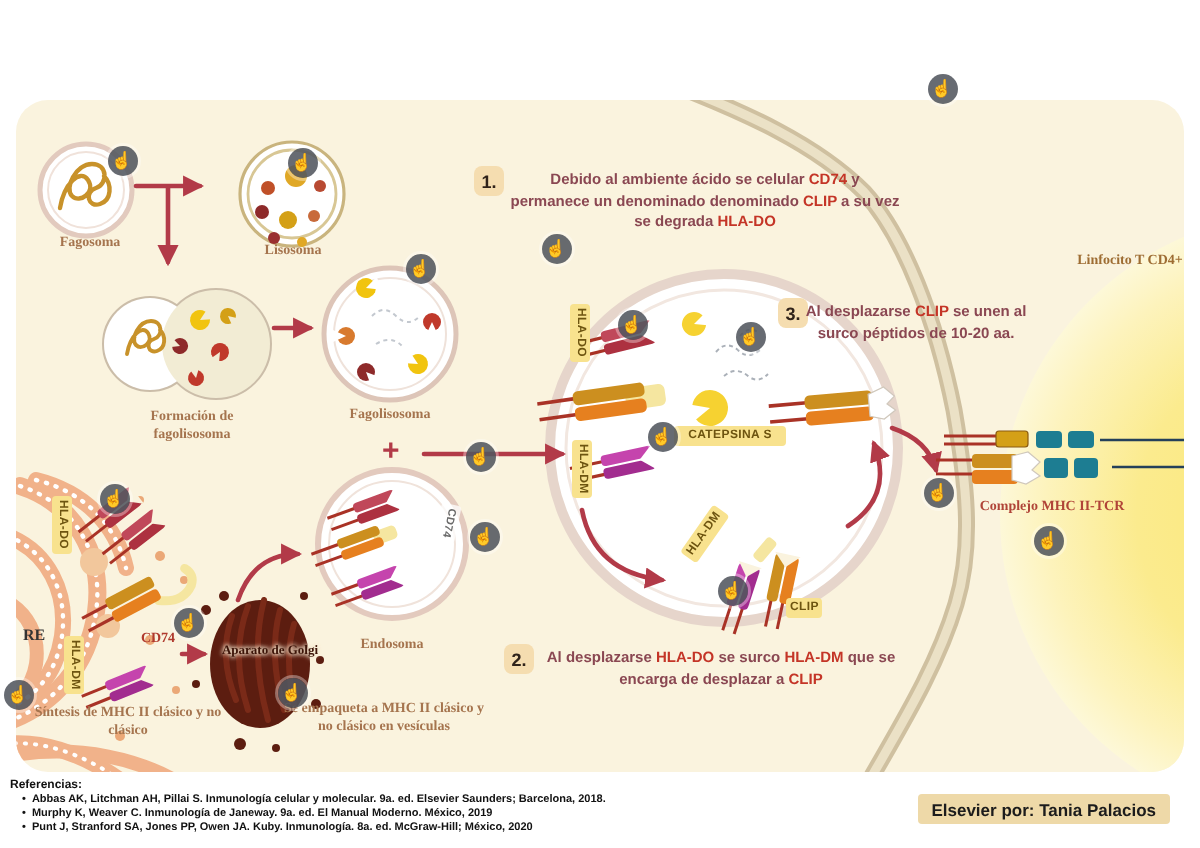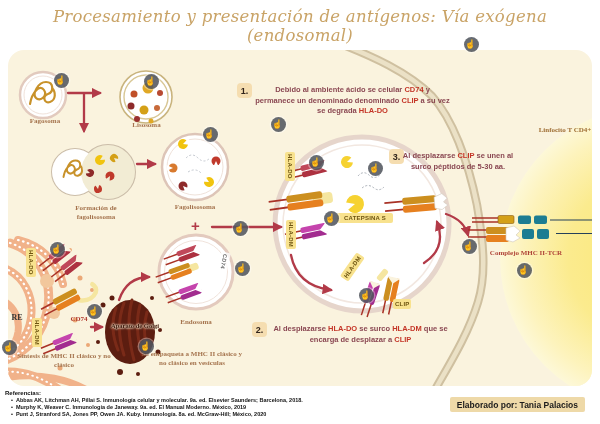--- a/index.html
+++ b/index.html
@@ -34,21 +34,20 @@
   .refs .head{font-size:6px;font-weight:bold;line-height:7px;}
   .refs .item{font-size:5.5px;font-weight:bold;line-height:7.2px;display:flex;}
   .refs .bullet{margin:0 3px 0 6px;}
   .credit{position:absolute;right:15px;top:397px;background:#eed9a8;color:#1c1c1c;
           font-size:8.5px;font-weight:bold;padding:2.5px 7px;border-radius:2px;}
 </style>
 </head>
 <body>
 
 <div class="page">
-  <h1 class="title">Procesamiento y presentación de antígenos: Vía exógena (endosomal)</h1>
   <div class="canvas"></div>
 
   <svg class="overlay" viewBox="0 0 600 424">
     <defs>
       <radialGradient id="tcell" cx="50%" cy="50%" r="50%">
         <stop offset="0%" stop-color="#fbe773"></stop>
         <stop offset="55%" stop-color="#fbeb8e"></stop>
         <stop offset="85%" stop-color="#fdf3bc"></stop>
         <stop offset="100%" stop-color="#fdf8d8"></stop>
       </radialGradient>
@@ -376,21 +375,21 @@
 
   <div class="plus" style="left:191px;top:219px">+</div>
 
   <div class="numbox" style="left:237px;top:83px">1.</div>
   <div class="step-text" style="left:255px;top:85px;width:195px"><span>Debido al ambiente ácido se celular </span><span class="hl">CD74</span><span> y permanece un denominado denominado </span><span class="hl">CLIP</span><span> a su vez se degrada </span><span class="hl">HLA-DO</span></div>
 
   <div class="numbox" style="left:252px;top:322px">2.</div>
   <div class="step-text" style="left:268px;top:324px;width:185px"><span>Al desplazarse </span><span class="hl">HLA-DO</span><span> se surco </span><span class="hl">HLA-DM</span><span> que se encarga de desplazar a </span><span class="hl">CLIP</span></div>
 
   <div class="numbox" style="left:389px;top:149px">3.</div>
-  <div class="step-text" style="left:399px;top:151px;width:118px"><span>Al desplazarse </span><span class="hl">CLIP</span><span> se unen al surco péptidos de 5-30 aa.</span></div>
+  <div class="step-text" style="left:399px;top:151px;width:118px"><span>Al desplazarse </span><span class="hl">CLIP</span><span> se unen al surco péptidos de 10-20 aa.</span></div>
 
   <div class="lbl" style="left:16px;top:352px;width:96px">Síntesis de MHC II clásico y no clásico</div>
   <div class="lbl" style="left:142px;top:350px;width:100px">Se empaqueta a MHC II clásico y no clásico en vesículas</div>
 
   <span class="ticon" style="left:53.5px;top:72.5px">☝</span>
   <span class="ticon" style="left:143.5px;top:73.5px">☝</span>
   <span class="ticon" style="left:202.5px;top:126.5px">☝</span>
   <span class="ticon" style="left:270.5px;top:116.5px">☝</span>
   <span class="ticon" style="left:463.5px;top:36.5px">☝</span>
   <span class="ticon" style="left:308.5px;top:154.5px">☝</span>
@@ -415,14 +414,14 @@
     <div class="item">
         <span class="bullet">•</span>
         <span>Murphy K, Weaver C. Inmunología de Janeway. 9a. ed. El Manual Moderno. México, 2019</span>
       </div>
     <div class="item">
         <span class="bullet">•</span>
         <span>Punt J, Stranford SA, Jones PP, Owen JA. Kuby. Inmunología. 8a. ed. McGraw-Hill; México, 2020</span>
       </div>
   </div>
 
-  <div class="credit">Elaborado por: Tania Palacios</div>
+  <div class="credit">Elsevier por: Tania Palacios</div>
 </div>
 
 </body></html>

